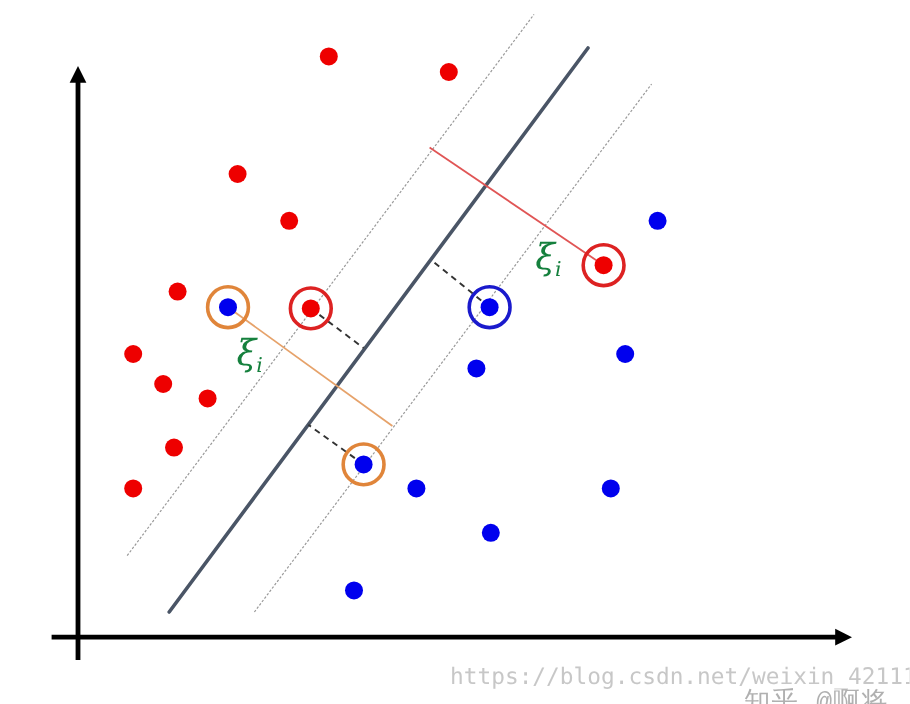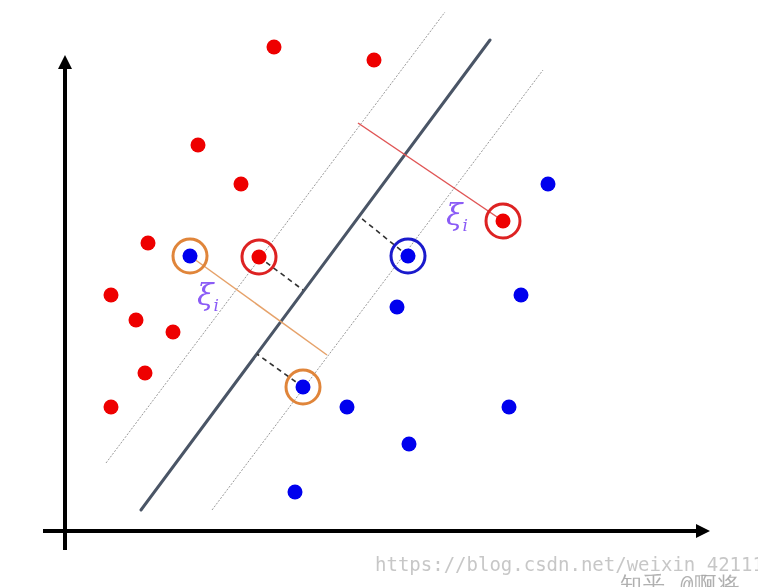--- a/index.html
+++ b/index.html
@@ -1,20 +1,20 @@
 <!DOCTYPE html>
 <html><head>
 <meta charset="utf-8">
 <style>
   html, body { margin: 0; padding: 0; background: #ffffff; }
   body { width: 758px; height: 587px; overflow: hidden; position: relative;
          font-family: "DejaVu Sans", sans-serif; }
   #canvas { position: absolute; left: 0; top: 0; }
   .xi-label { position: absolute; font-family: "DejaVu Serif", serif; font-style: italic;
-              font-size: 30px; color: #8b5cf6; line-height: 1; }
+              font-size: 30px; color: #15803d; line-height: 1; }
   .xi-label sub { font-size: 17px; font-style: italic; vertical-align: -6px; }
   .watermark-cn { position: absolute; left: 620px; top: 538px; font-size: 22px;
                   color: rgba(150,150,150,0.75); font-family: Liberation Mono, monospace; letter-spacing: 1px; margin-top: 32px; }
   .watermark-url { position: absolute; left: 375px; top: 553px; font-size: 19px;
                    color: rgba(175,175,175,0.7); font-family: "DejaVu Sans Mono", monospace; }
 </style>
 </head>
 <body>
 
 <svg id="canvas" width="758" height="587" viewBox="0 0 758 587">

